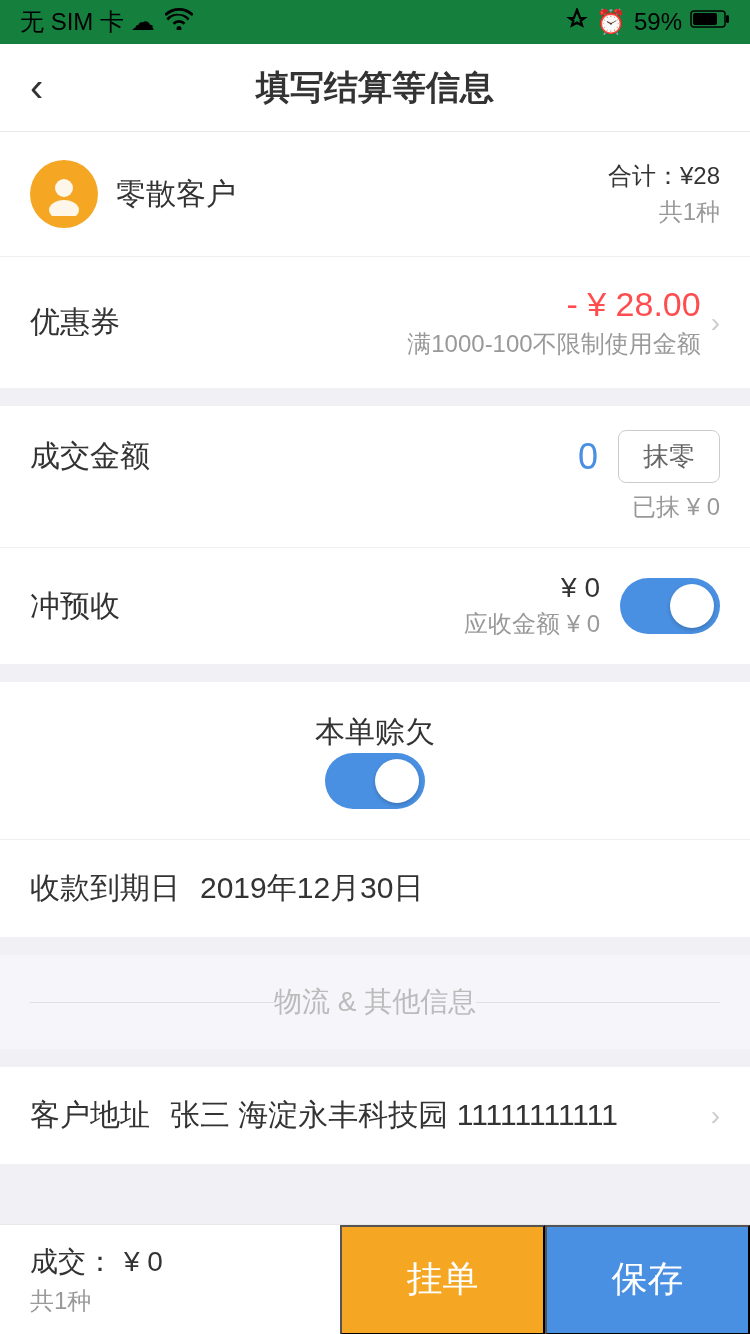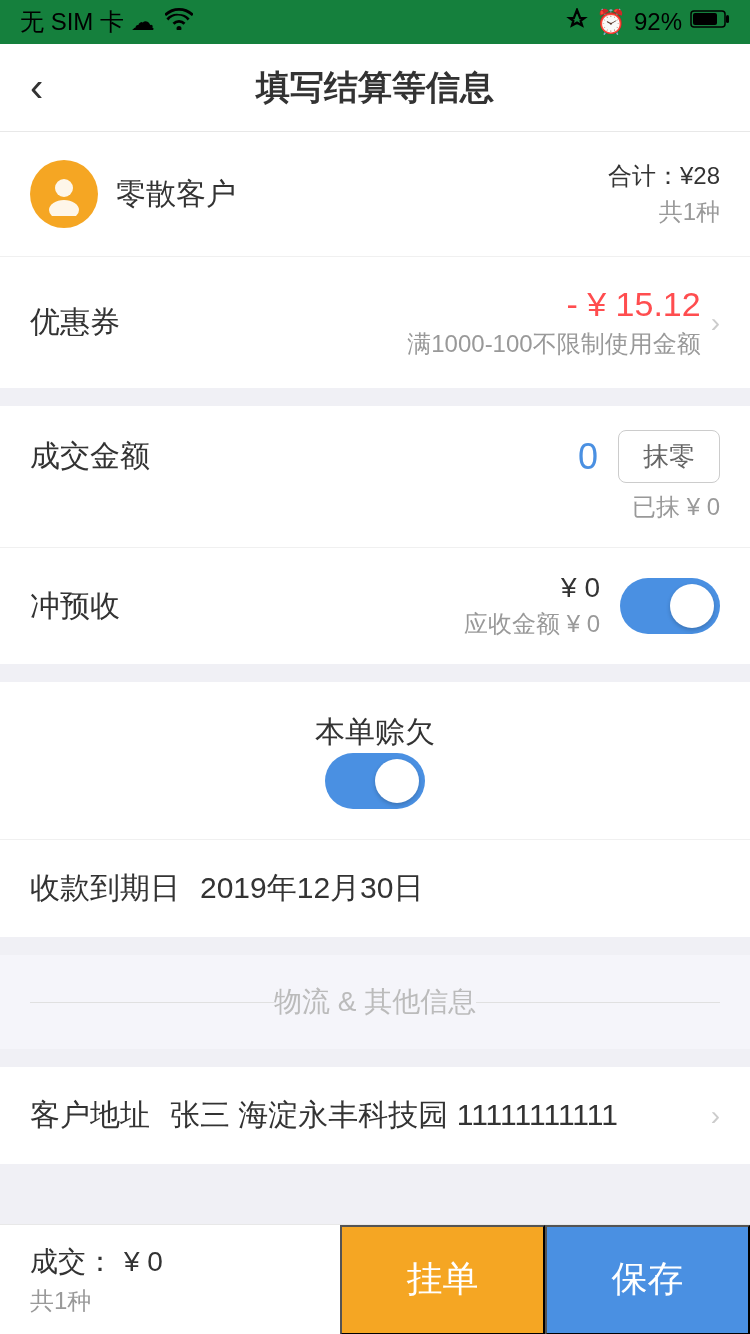--- a/index.html
+++ b/index.html
@@ -240,21 +240,21 @@
         </svg>
     </span>
   </div>
   <div class="right">
     <span>
       <svg width="22" height="22" viewBox="0 0 24 24" fill="none" stroke="#000" stroke-width="2.5">
           <path d="M12 2l3.5 9H20l-4 3 1.5 5L12 16l-5.5 3 1.5-5-4-3h4.5z"></path>
         </svg>
     </span>
     <span>⏰</span>
-    <span>92%</span>
+    <span>59%</span>
     <span>
       <svg width="40" height="22" viewBox="0 0 40 22">
           <rect x="1" y="3" width="34" height="16" rx="3" fill="none" stroke="#000" stroke-width="1.5"></rect>
           <rect x="36" y="7" width="3" height="8" rx="1.5" fill="#000"></rect>
           <rect x="3" y="5" width="24" height="12" rx="2" fill="#000"></rect>
         </svg>
     </span>
   </div>
 </div>
 
@@ -277,21 +277,21 @@
     <div class="customer-total">
       <div class="total-amount">合计：¥28</div>
       <div class="total-count">共1种</div>
     </div>
   </div>
 
   <div class="coupon-row">
     <span class="coupon-label">优惠券</span>
     <div class="coupon-right-wrap">
       <div class="coupon-right">
-        <div class="coupon-amount">- ¥ 15.12</div>
+        <div class="coupon-amount">- ¥ 28.00</div>
         <div class="coupon-desc">满1000-100不限制使用金额</div>
       </div>
       <span class="coupon-arrow">›</span>
     </div>
   </div>
 </div>
 
 <div class="section">
   <div class="deal-row">
     <div class="deal-top">

